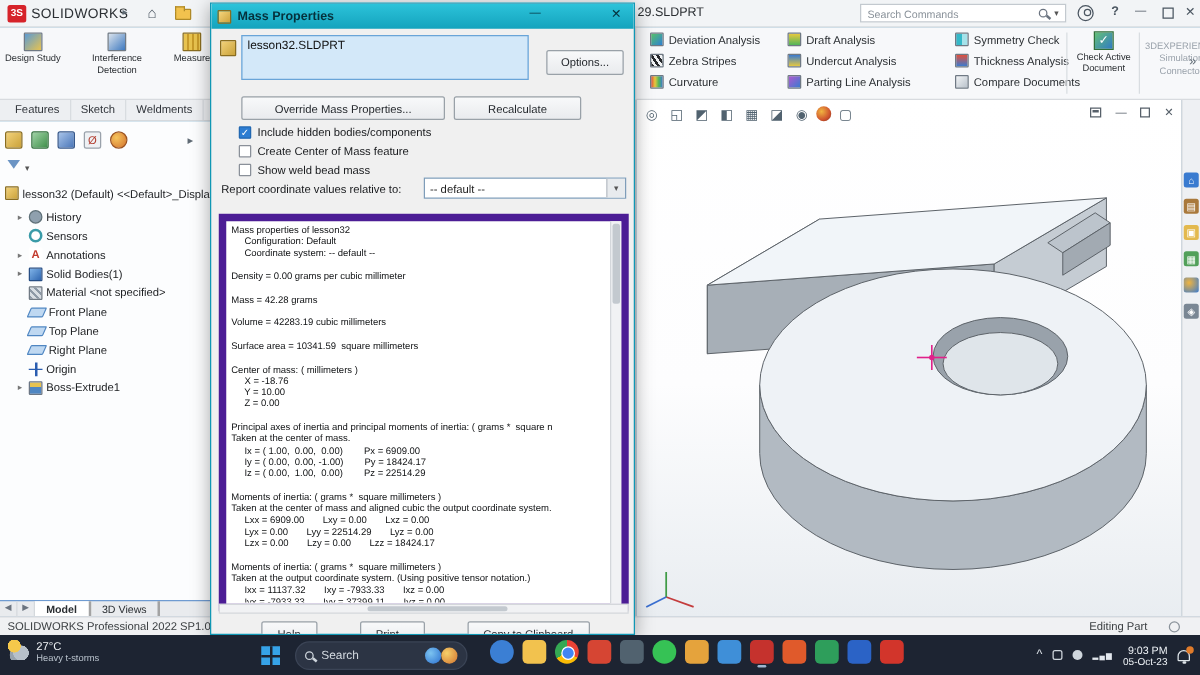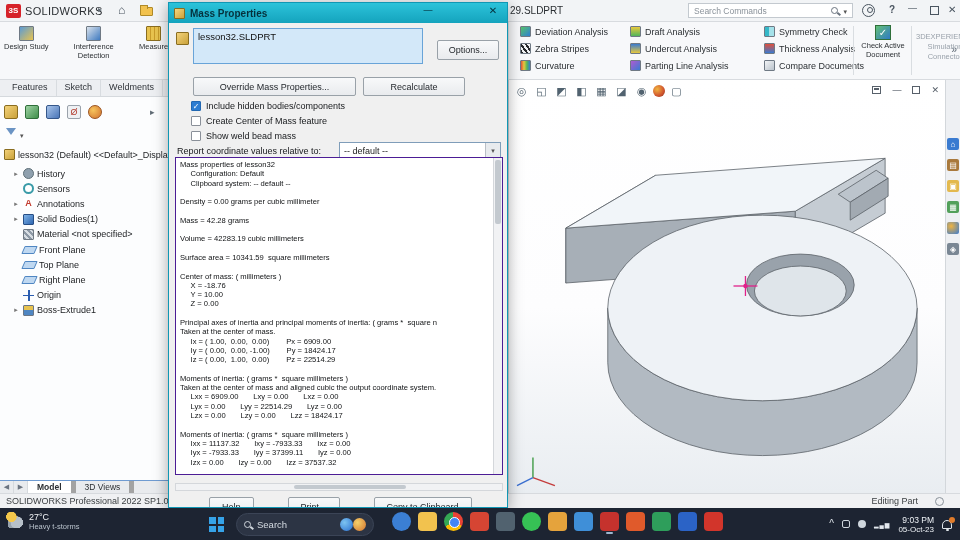--- a/index.html
+++ b/index.html
@@ -141,21 +141,21 @@
 [data-name="appearances-panel-icon"]{background:radial-gradient(circle at 35% 35%,#f0b440,#3a7bd0)}
 [data-name="custom-properties-icon"]{background:#7a8794}
 [data-name="custom-properties-icon"]::after{content:"◈"}
 
 
 .viewtabs{position:absolute;left:0;top:480px;width:508px;height:13px;background:#e9ebee;border-top:1px solid #6f9bd1;display:flex;align-items:stretch;font-size:8.5px}
 .vt-nav{width:14px;text-align:center;color:#6b7480;font-size:7px;line-height:12px;border-right:1px solid #d5d9dd}
 .vt-nav::after{content:"◀"}
 .vt-nav-r::after{content:"▶"}
 .vt-list{display:flex;align-items:stretch}
-.vtab{padding:0 9px;line-height:12px;color:#2b2f33;border-right:5px solid #a3a3a3;white-space:nowrap}
+.vtab{padding:0 9px;line-height:12px;color:#2b2f33;border-right:2px solid #a3a3a3;white-space:nowrap}
 .vtab.on{background:#fff;font-weight:bold}
 
 
 .statusbar{position:absolute;left:0;top:493px;width:960px;height:15px;background:#f0f1f3;border-top:1px solid #d7dade}
 .sb-left{position:absolute;left:6px;top:2px;font-size:9px;color:#3c4043}
 .sb-right{position:absolute;right:42px;top:2px;font-size:9px;color:#3c4043}
 .st-ic{position:absolute;right:16px;top:3px;width:9px;height:9px;border:1px solid #8a929a;border-radius:50%}
 
 
 .dialog{position:absolute;left:168px;top:2px;width:340px;height:506px;background:#f0f0f0;border:1px solid #1097b4;box-shadow:0 3px 14px rgba(0,0,0,.35);z-index:50;overflow:hidden}
@@ -174,21 +174,21 @@
 .dlg-recalc{position:absolute;left:194px;top:74px;width:102px;height:19px}
 .dlg-checks{position:absolute;left:22px;top:97px;display:flex;flex-direction:column;gap:4px}
 .chk{display:flex;align-items:center;gap:5px;height:11px}
 .cbx{width:10px;height:10px;background:#fff;border:1px solid #8a9099;position:relative;border-radius:1px;flex:none}
 .cbx.checked{background:#2d7dd2;border-color:#2268b2}
 .cbx.checked::after{content:"✓";position:absolute;inset:0;color:#fff;font-size:8px;line-height:10px;text-align:center}
 .chk-lb{font-size:9px;color:#17191c;white-space:nowrap}
 .dlg-coord-lb{position:absolute;left:8px;top:143px;font-size:9px;color:#17191c}
 .dlg-coord{position:absolute;left:170px;top:139px;width:162px;height:17px;background:#fff;border:1px solid #7f9db9;font-size:9px;display:flex;align-items:center;padding-left:4px}
 .dd-btn{position:absolute;right:0;top:0;bottom:0;width:15px;background:#e8ebee;border-left:1px solid #b9bfc6;display:flex;align-items:center;justify-content:center}
-.dlg-results{position:absolute;left:6px;top:154px;width:328px;height:318px;background:#fff;border:1px solid #4c1d95}
+.dlg-results{position:absolute;left:6px;top:168px;width:328px;height:318px;background:#fff;border:6px solid #4c1d95}
 .report{position:absolute;left:4px;top:2px;right:11px;bottom:1px;overflow:hidden}
 .rline{height:9.3px;font-size:7.6px;white-space:pre;color:#101214}
 .vsb{position:absolute;right:0;top:0;bottom:0;width:9px;background:#f1f2f4;border-left:1px solid #d4d7db}
 .vsb-th{position:absolute;left:1px;right:1px;top:2px;height:64px;background:#c3c9cf;border-radius:2px}
 .hsb{position:absolute;left:6px;top:480px;width:328px;height:8px;background:#f1f2f4;border:1px solid #d4d7db}
 .hsb-th{position:absolute;top:1px;left:118px;width:112px;height:4px;background:#c3c9cf;border-radius:2px}
 .dlg-footer{position:absolute;left:40px;top:494px;display:flex;gap:34px}
 .fbtn{height:20px;padding:0 12px;white-space:nowrap}
 
 
@@ -543,21 +543,21 @@
     <div class="dlg-coord-lb" data-name="coordinate-label">Report coordinate values relative to:</div>
     <div class="dlg-coord" data-name="coordinate-dropdown">
       <span data-name="coordinate-dropdown-value">-- default --</span>
       <span class="dd-btn caret" data-name="dropdown-caret-icon"></span>
     </div>
     <div class="dlg-results" data-name="mass-properties-results">
       <div class="report" data-name="results-report">
 
       <div class="rline" data-name="report-line">Mass properties of lesson32</div>
           <div class="rline" data-name="report-line">     Configuration: Default</div>
-          <div class="rline" data-name="report-line">     Clipboard system: -- default --</div>
+          <div class="rline" data-name="report-line">     Coordinate system: -- default --</div>
           <div class="rline" data-name="report-line"></div>
           <div class="rline" data-name="report-line">Density = 0.00 grams per cubic millimeter</div>
           <div class="rline" data-name="report-line"></div>
           <div class="rline" data-name="report-line">Mass = 42.28 grams</div>
           <div class="rline" data-name="report-line"></div>
           <div class="rline" data-name="report-line">Volume = 42283.19 cubic millimeters</div>
           <div class="rline" data-name="report-line"></div>
           <div class="rline" data-name="report-line">Surface area = 10341.59  square millimeters</div>
           <div class="rline" data-name="report-line"></div>
           <div class="rline" data-name="report-line">Center of mass: ( millimeters )</div>
@@ -571,20 +571,21 @@
           <div class="rline" data-name="report-line">     Iy = ( 0.00,  0.00, -1.00)        Py = 18424.17</div>
           <div class="rline" data-name="report-line">     Iz = ( 0.00,  1.00,  0.00)        Pz = 22514.29</div>
           <div class="rline" data-name="report-line"></div>
           <div class="rline" data-name="report-line">Moments of inertia: ( grams *  square millimeters )</div>
           <div class="rline" data-name="report-line">Taken at the center of mass and aligned cubic the output coordinate system.</div>
           <div class="rline" data-name="report-line">     Lxx = 6909.00       Lxy = 0.00       Lxz = 0.00</div>
           <div class="rline" data-name="report-line">     Lyx = 0.00       Lyy = 22514.29       Lyz = 0.00</div>
           <div class="rline" data-name="report-line">     Lzx = 0.00       Lzy = 0.00       Lzz = 18424.17</div>
           <div class="rline" data-name="report-line"></div>
           <div class="rline" data-name="report-line">Moments of inertia: ( grams *  square millimeters )</div>
+          <div class="rline" data-name="report-line">Taken at the output coordinate system. (Using positive tensor notation.)</div>
           <div class="rline" data-name="report-line">     Ixx = 11137.32       Ixy = -7933.33       Ixz = 0.00</div>
           <div class="rline" data-name="report-line">     Iyx = -7933.33       Iyy = 37399.11       Iyz = 0.00</div>
           <div class="rline" data-name="report-line">     Izx = 0.00       Izy = 0.00       Izz = 37537.32</div>
         </div>
       <div class="vsb" data-name="results-vertical-scrollbar">
           <div class="vsb-th" data-name="scrollbar-thumb"></div>
         </div>
     </div>
     <div class="hsb" data-name="results-horizontal-scrollbar">
         <div class="hsb-th" data-name="scrollbar-thumb"></div>

